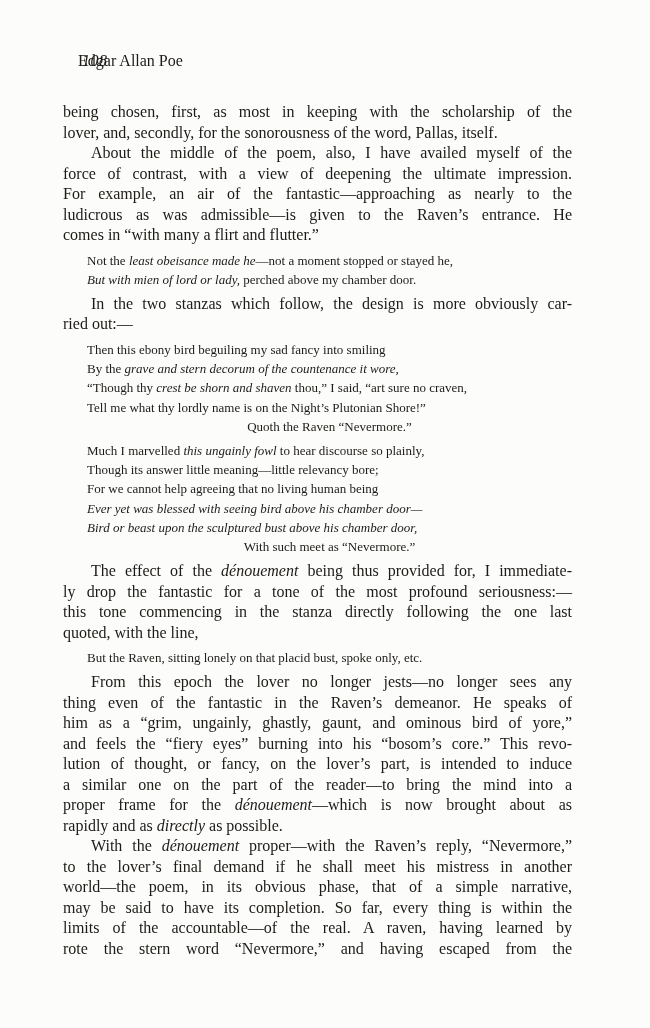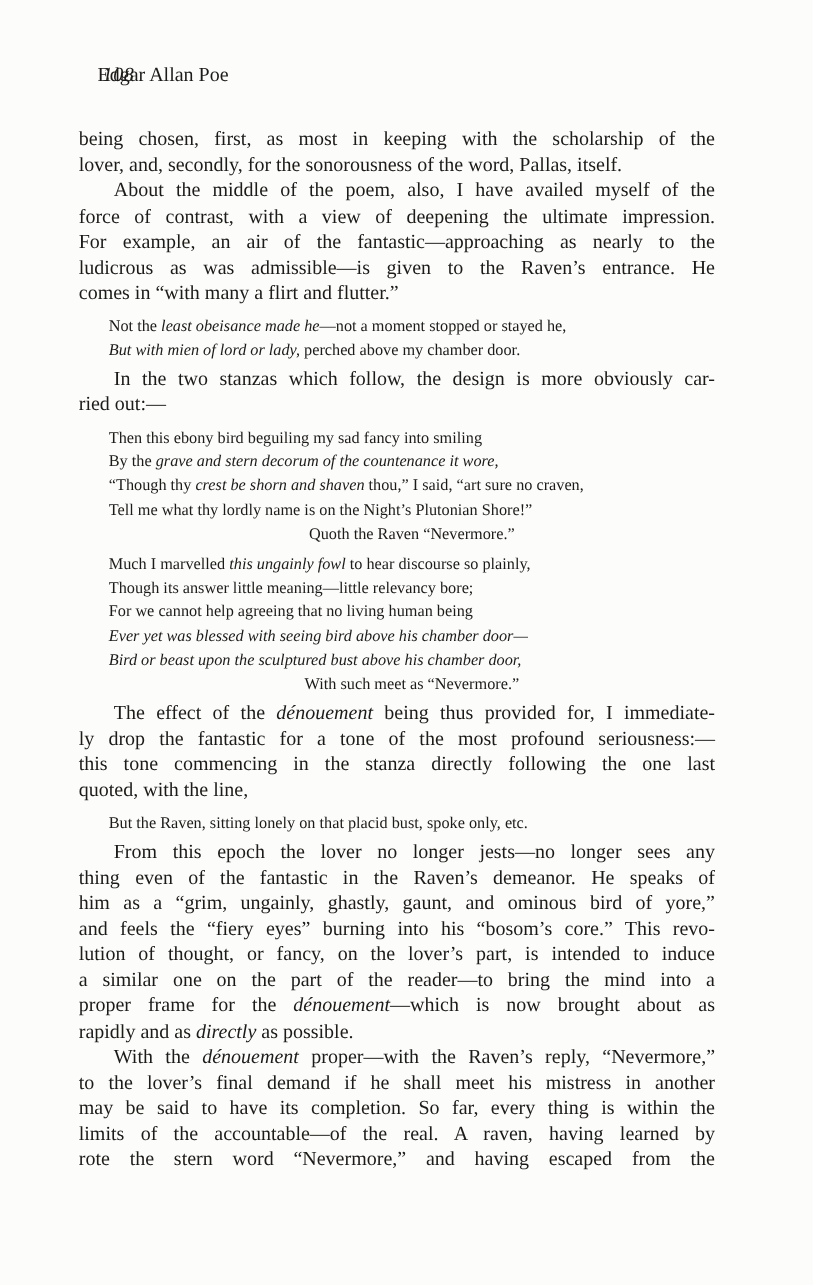--- a/index.html
+++ b/index.html
@@ -96,18 +96,19 @@
         <div class="line just"><span>him as a “grim, ungainly, ghastly, gaunt, and ominous bird of yore,”</span></div>
         <div class="line just"><span>and feels the “fiery eyes” burning into his “bosom’s core.” This revo-</span></div>
         <div class="line just"><span>lution of thought, or fancy, on the lover’s part, is intended to induce</span></div>
         <div class="line just"><span>a similar one on the part of the reader—to bring the mind into a</span></div>
         <div class="line just"><span>proper frame for the </span><span class="it">dénouement</span><span>—which is now brought about as</span></div>
         <div class="line"><span>rapidly and as </span><span class="it">directly</span><span> as possible.</span></div>
       </div>
       <div class="block paragraph indent">
         <div class="line just"><span>With the </span><span class="it">dénouement</span><span> proper—with the Raven’s reply, “Nevermore,”</span></div>
         <div class="line just"><span>to the lover’s final demand if he shall meet his mistress in another</span></div>
+        <div class="line just"><span>world—the poem, in its obvious phase, that of a simple narrative,</span></div>
         <div class="line just"><span>may be said to have its completion. So far, every thing is within the</span></div>
         <div class="line just"><span>limits of the accountable—of the real. A raven, having learned by</span></div>
         <div class="line just"><span>rote the stern word “Nevermore,” and having escaped from the</span></div>
       </div>
     </div>
 </div>
 
 </body></html>

